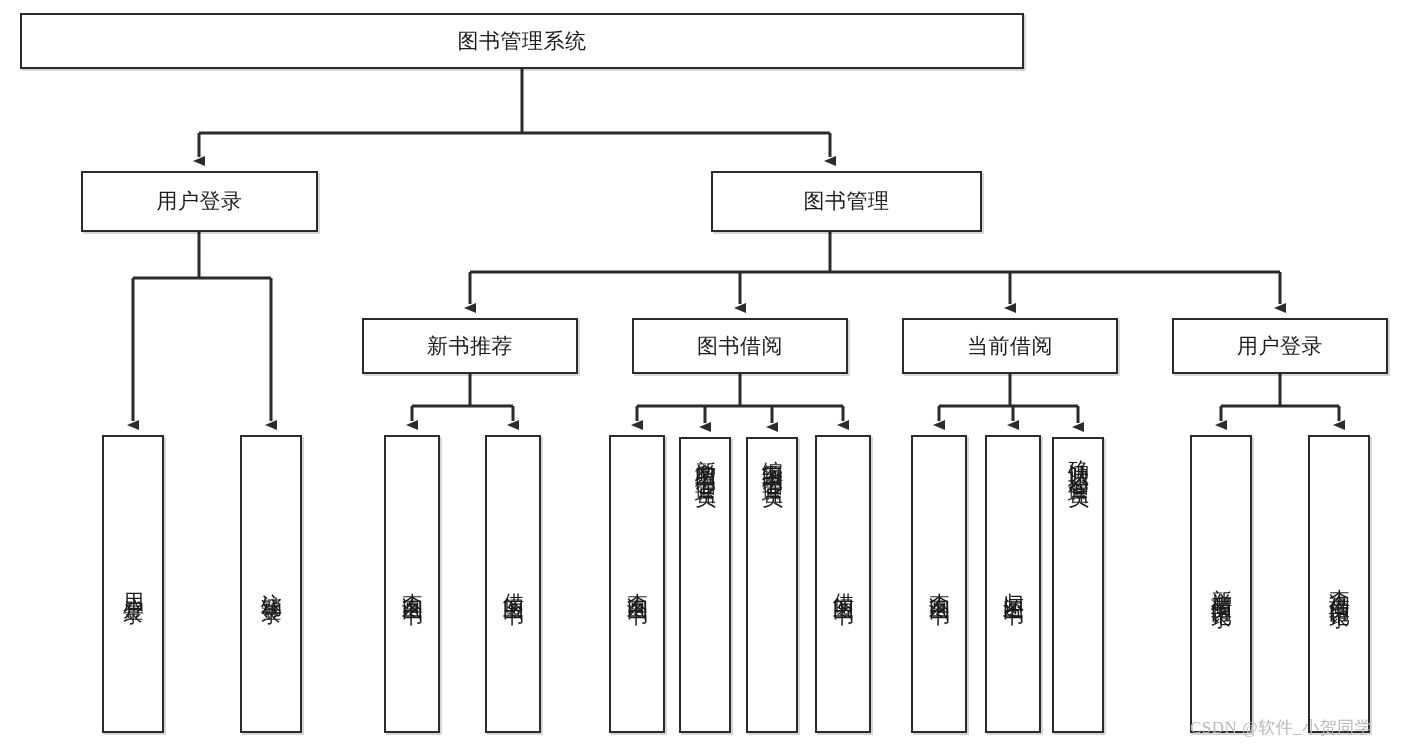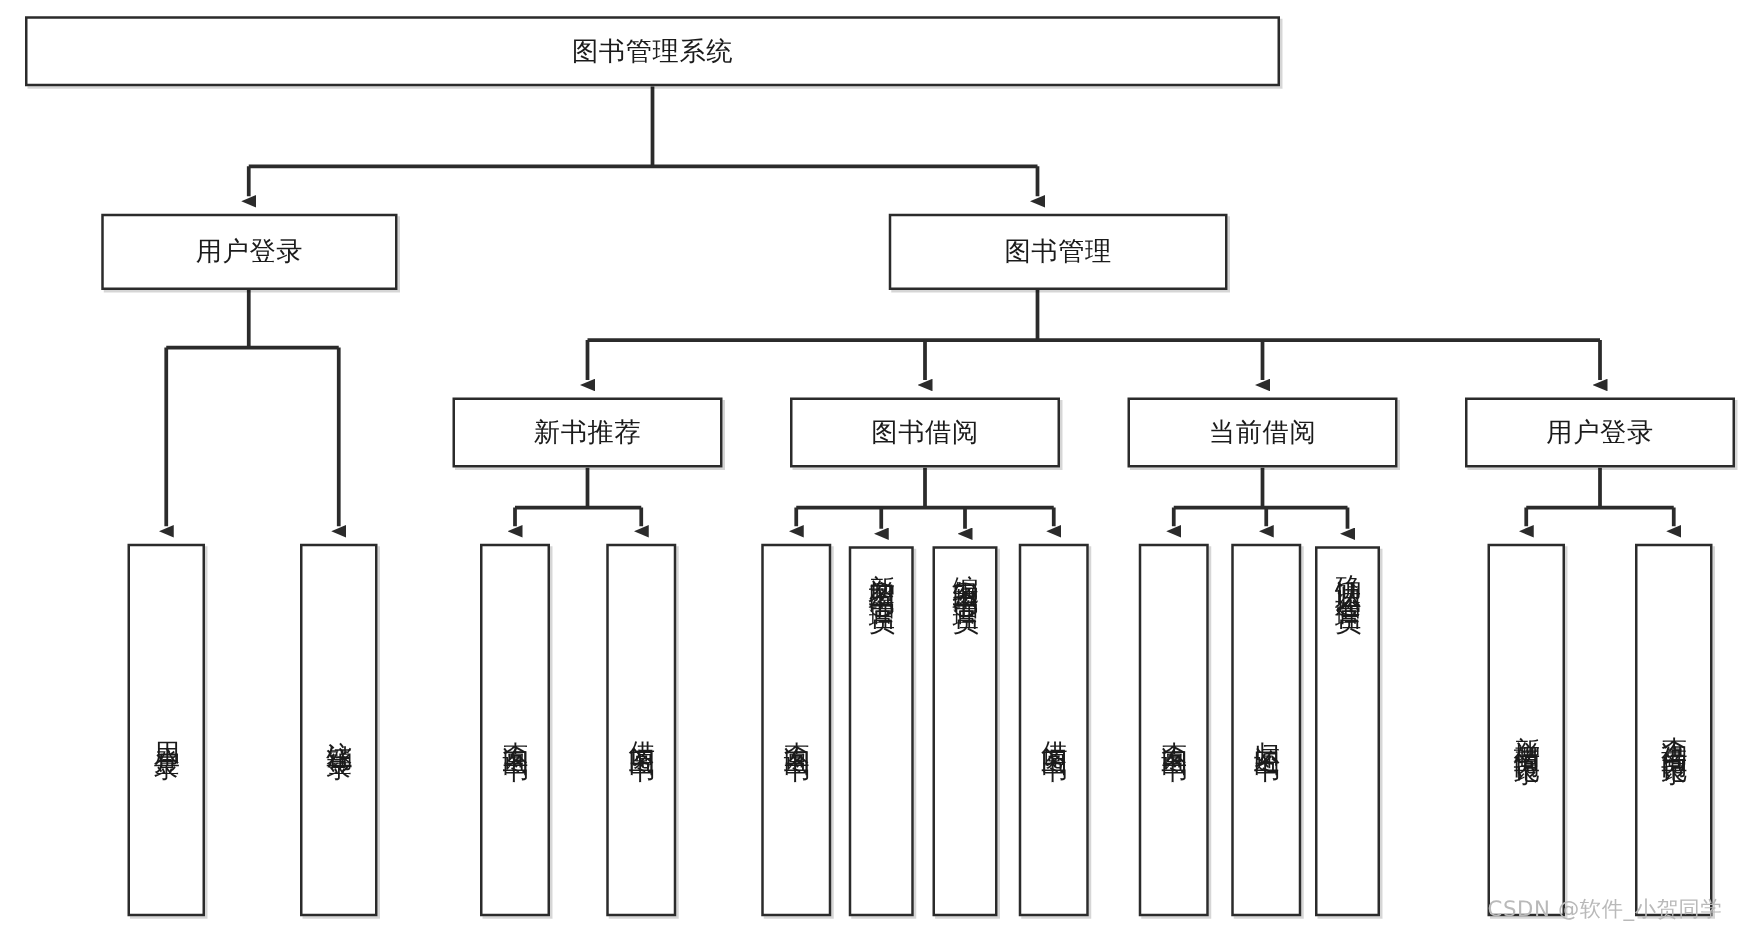--- a/index.html
+++ b/index.html
@@ -56,20 +56,21 @@
     font-size: 21px;
     line-height: 1;
   }
   .watermark {
     position: absolute;
     color: #b9b9b9;
     font-size: 17px;
     white-space: nowrap;
     letter-spacing: 0.5px;
     pointer-events: none;
+    font-family: Liberation Serif, serif;
   }
 </style>
 </head>
 <body>
 
 <div id="diagram-root">
 
   <svg id="diagram-svg" viewBox="0 0 1405 747" xmlns="http://www.w3.org/2000/svg">
     <defs>
       <marker id="arrowhead" markerWidth="10" markerHeight="12" refX="1" refY="6" orient="auto" markerUnits="userSpaceOnUse">

